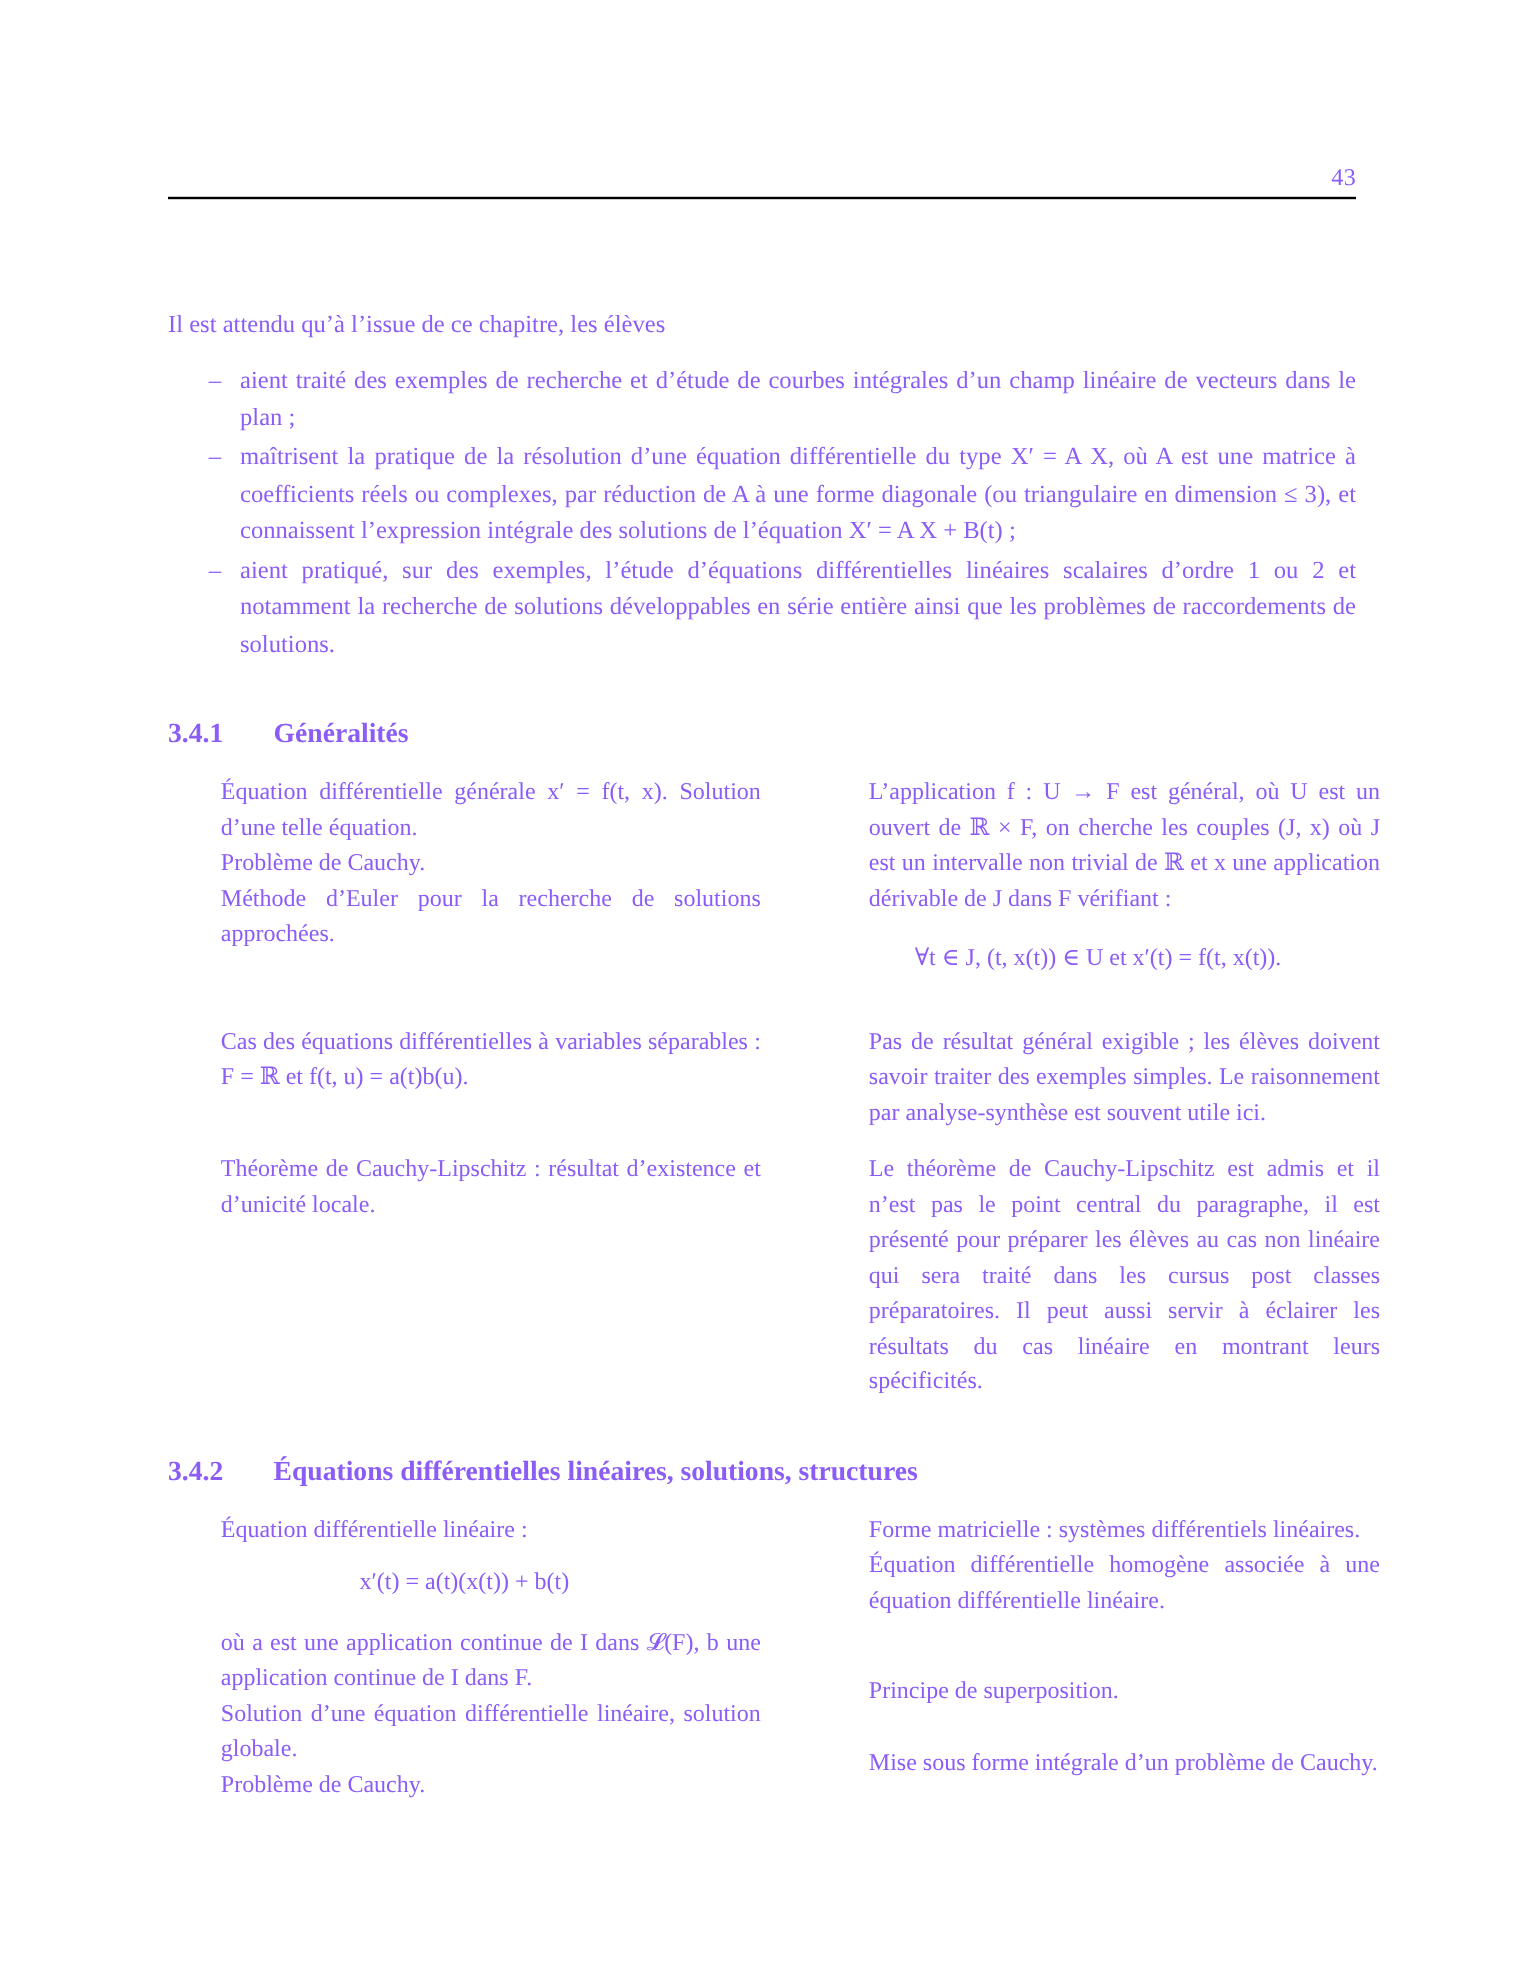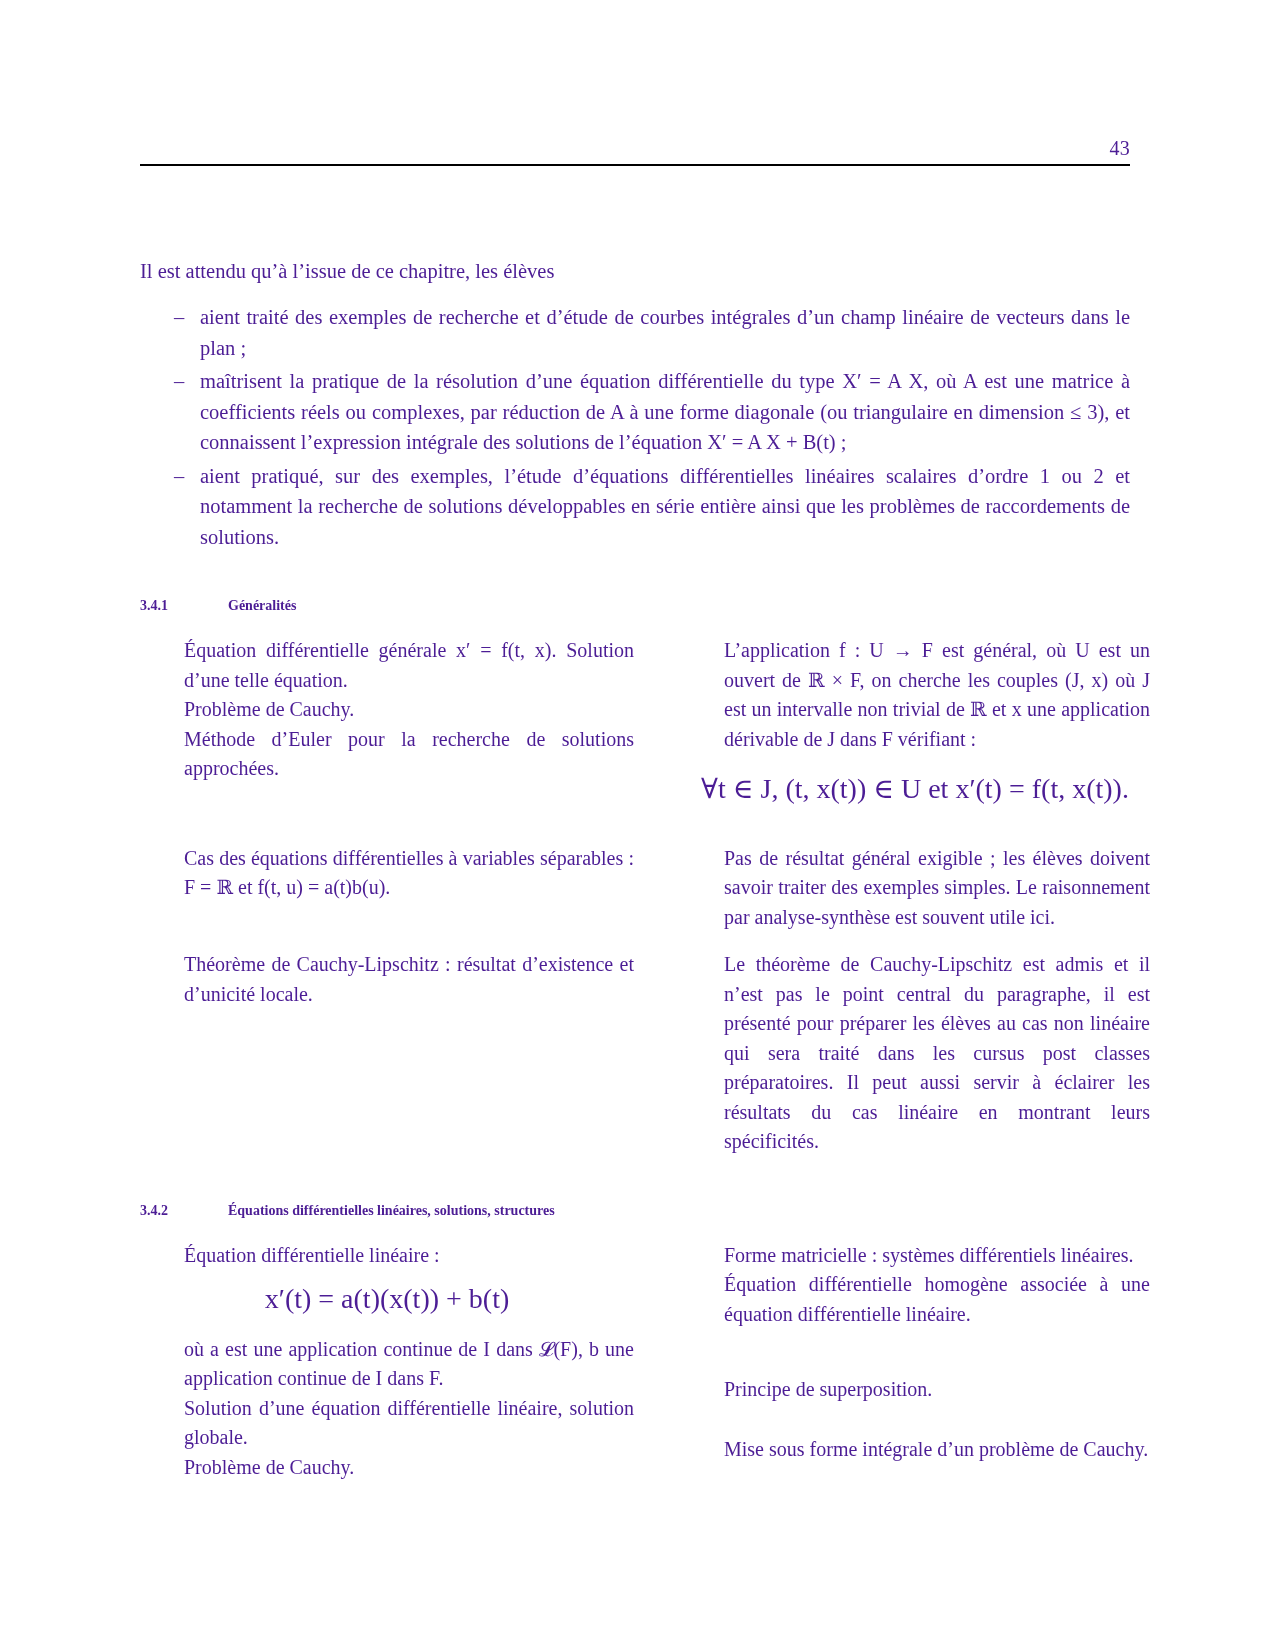--- a/index.html
+++ b/index.html
@@ -7,21 +7,21 @@
     padding: 0;
     background: #ffffff;
   }
   .page {
     position: relative;
     width: 1275px;
     height: 1650px;
     margin: 0 auto;
     background: #ffffff;
     font-family: "Liberation Serif", "DejaVu Serif", serif;
-    color: #4c1d95;
+    color: #8b5cf6;
     box-sizing: border-box;
   }
 
   
   .header {
     position: absolute;
     left: 140px;
     top: 136px;
     width: 990px;
   }
@@ -77,21 +77,21 @@
   .para-normal {
     font-style: italic;
     font-size: 20.5px;
     line-height: 30px;
     margin-top: 28px;
   }
 
   
   .section-heading {
     font-weight: bold;
-    font-size: 14px;
+    font-size: 23px;
     margin-top: 46px;
     margin-bottom: 22px;
     display: flex;
   }
   .section-heading .sec-num {
     width: 88px;
     flex: 0 0 88px;
   }
   .section-heading .sec-title {
     flex: 1 1 auto;
@@ -128,21 +128,21 @@
   }
   .rowspacer td {
     height: 34px;
   }
   .rowspacer-sm td {
     height: 18px;
   }
 
   .display-math {
     text-align: center;
-    font-size: 28px;
+    font-size: 20px;
     margin: 20px 0 6px 0;
     font-family: "Liberation Serif", "DejaVu Serif", serif;
   }
   .display-math.tight {
     margin: 14px 0 21px 0;
   }
 </style>
 </head>
 <body>
 

